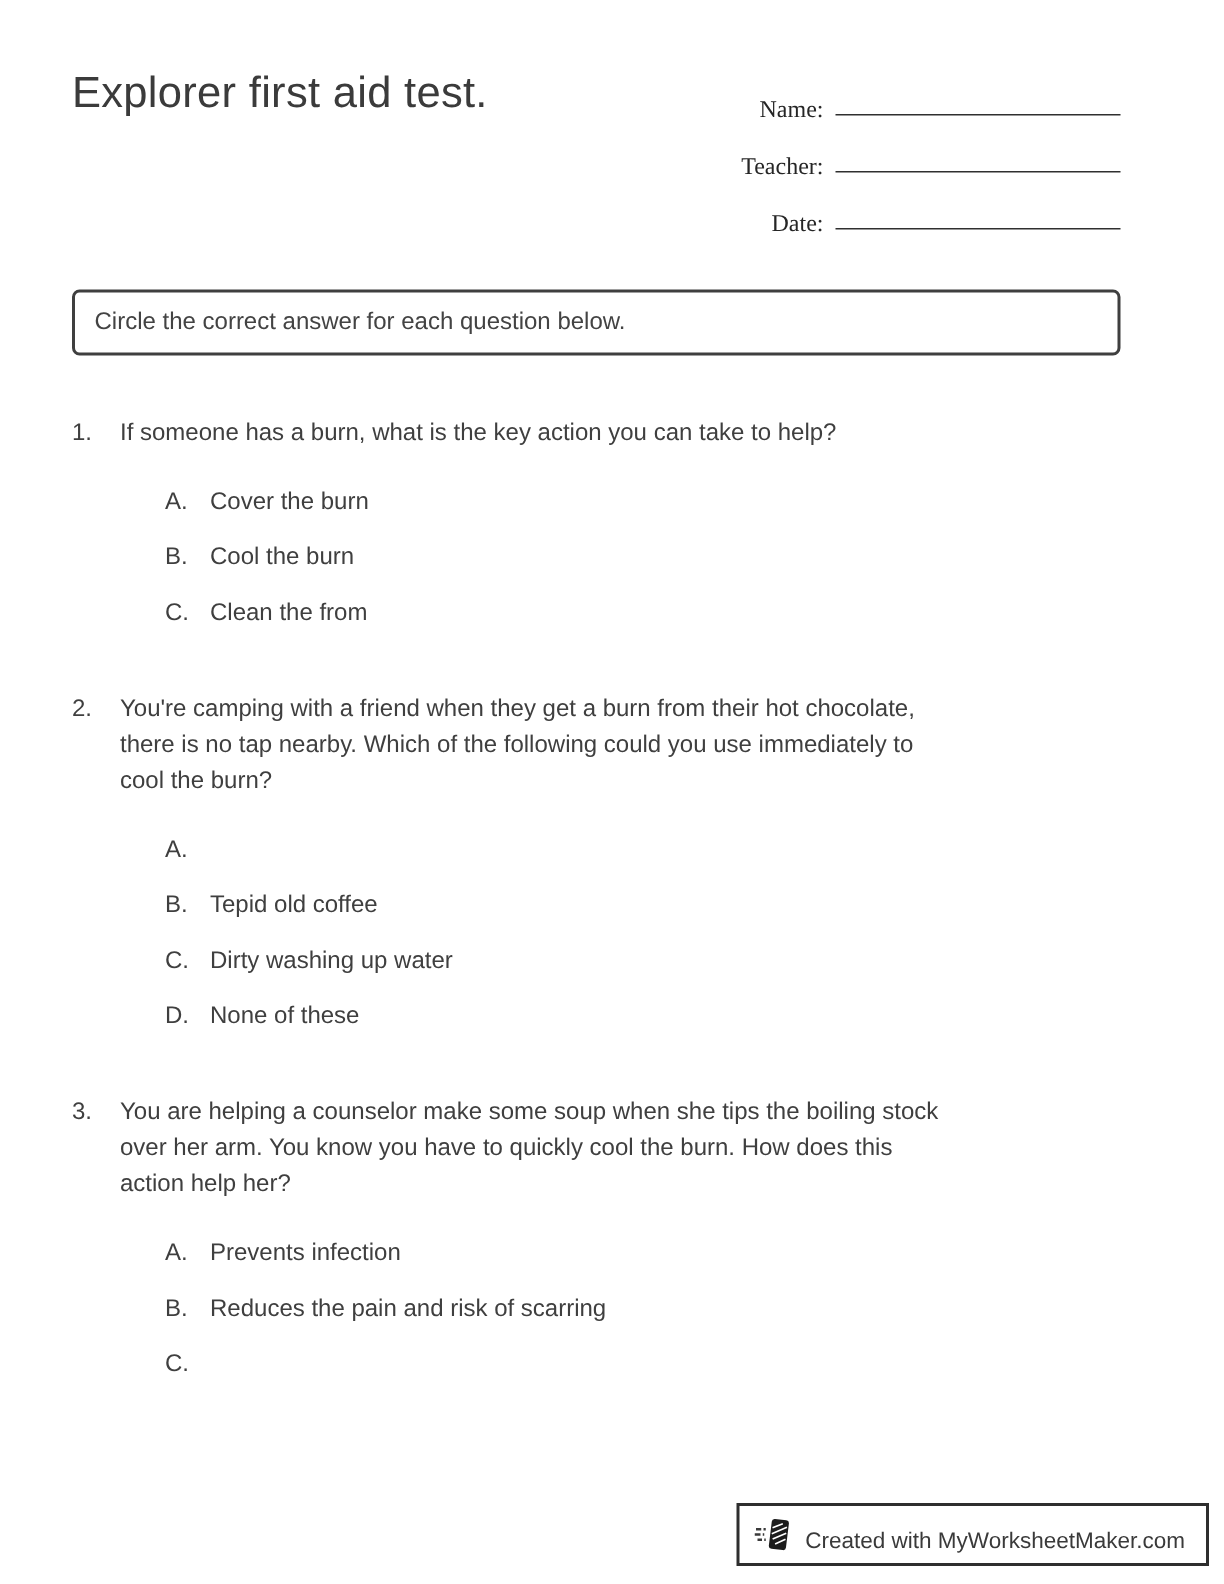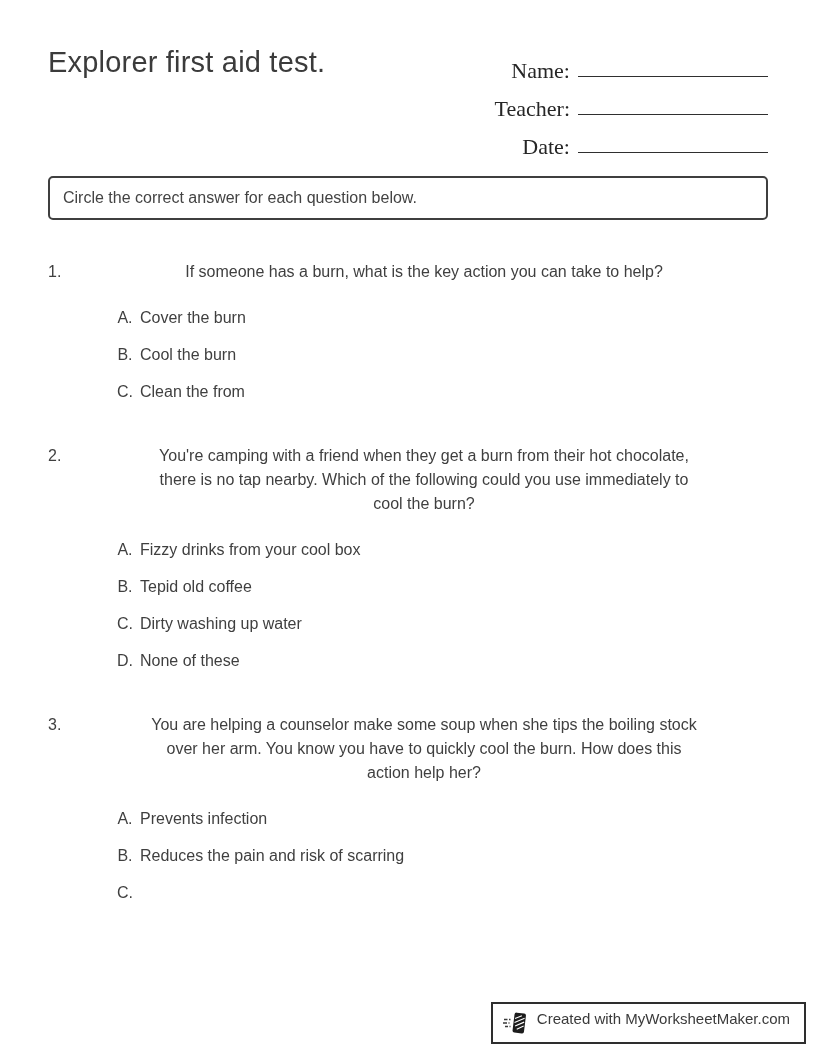--- a/index.html
+++ b/index.html
@@ -5,78 +5,78 @@
   html, body { margin: 0; padding: 0; }
   body {
     width: 816px;
     height: 1056px;
     background: #ffffff;
     position: relative;
     overflow: hidden;
     font-family: "Liberation Sans", "DejaVu Sans", sans-serif;
     color: #3d3d3d;
   }
-  .page { padding: 46px 48px 0 48px; box-sizing: border-box; }
+  .page { padding: 46px 69px 0 48px; box-sizing: border-box; }
 
   
   .header { display: flex; justify-content: space-between; align-items: flex-start; }
   .title {
     font-size: 29px;
     font-weight: 400;
     color: #3b3b3b;
     letter-spacing: 0.2px;
     margin: 0;
     line-height: 1.15;
   }
   .fields { margin-top: -7px; }
   .field-row { display: flex; align-items: flex-end; justify-content: flex-end; height: 38px; }
   .field-label {
     font-family: "Liberation Serif", "DejaVu Serif", serif;
-    font-size: 22px;
+    font-size: 16px;
     color: #262626;
     padding-right: 8px;
     line-height: 1.1;
     transform: translateY(6px);
   }
   .field-line {
     display: inline-block;
     width: 190px;
     border-bottom: 1.5px solid #2f2f2f;
   }
 
   
   .instruction-box {
-    margin-top: 23px;
+    margin-top: 40px;
     border: 2px solid #3f3f3f;
     border-radius: 5px;
     padding: 9px 13px;
     font-size: 16px;
     line-height: 22px;
     color: #434343;
   }
 
   
   .questions { margin-top: 40px; }
   .question { display: flex; margin-bottom: 27px; }
   .q-num { width: 32px; flex-shrink: 0; font-size: 16px; line-height: 24px; color: #3f3f3f; }
-  .q-body { flex: 1; text-align: center; }
+  .q-body { flex: 1; }
   .q-text { font-size: 16px; line-height: 24px; color: #3f3f3f; white-space: pre-line; }
   .options { margin-top: 22px; }
   .option { display: flex; margin-bottom: 13px; font-size: 16px; line-height: 24px; color: #3f3f3f; }
   .opt-letter { margin-left: 30px; width: 30px; flex-shrink: 0; }
 
   
   .footer-box {
     position: absolute;
     right: 10px;
     bottom: 12px;
     border: 2px solid #2e2e2e;
     background: #ffffff;
     display: flex;
-    align-items: flex-start;
+    align-items: flex-end;
     padding: 6px 14px 6px 10px;
     gap: 8px;
   }
   .footer-text { font-size: 15px; color: #3a3a3a; }
   .footer-icon { display: inline-flex; }
 </style>
 </head>
 <body>
 
 <div class="page">
@@ -129,21 +129,20 @@
 
     <div class="question">
       <div class="q-num">2.</div>
       <div class="q-body">
         <div class="q-text">You're camping with a friend when they get a burn from their hot chocolate,
 there is no tap nearby. Which of the following could you use immediately to
 cool the burn?</div>
         <div class="options">
           <div class="option">
             <span class="opt-letter">A.</span>
-            <span class="opt-text">Fizzy drinks from your cool box</span>
           </div>
           <div class="option">
             <span class="opt-letter">B.</span>
             <span class="opt-text">Tepid old coffee</span>
           </div>
           <div class="option">
             <span class="opt-letter">C.</span>
             <span class="opt-text">Dirty washing up water</span>
           </div>
           <div class="option">

